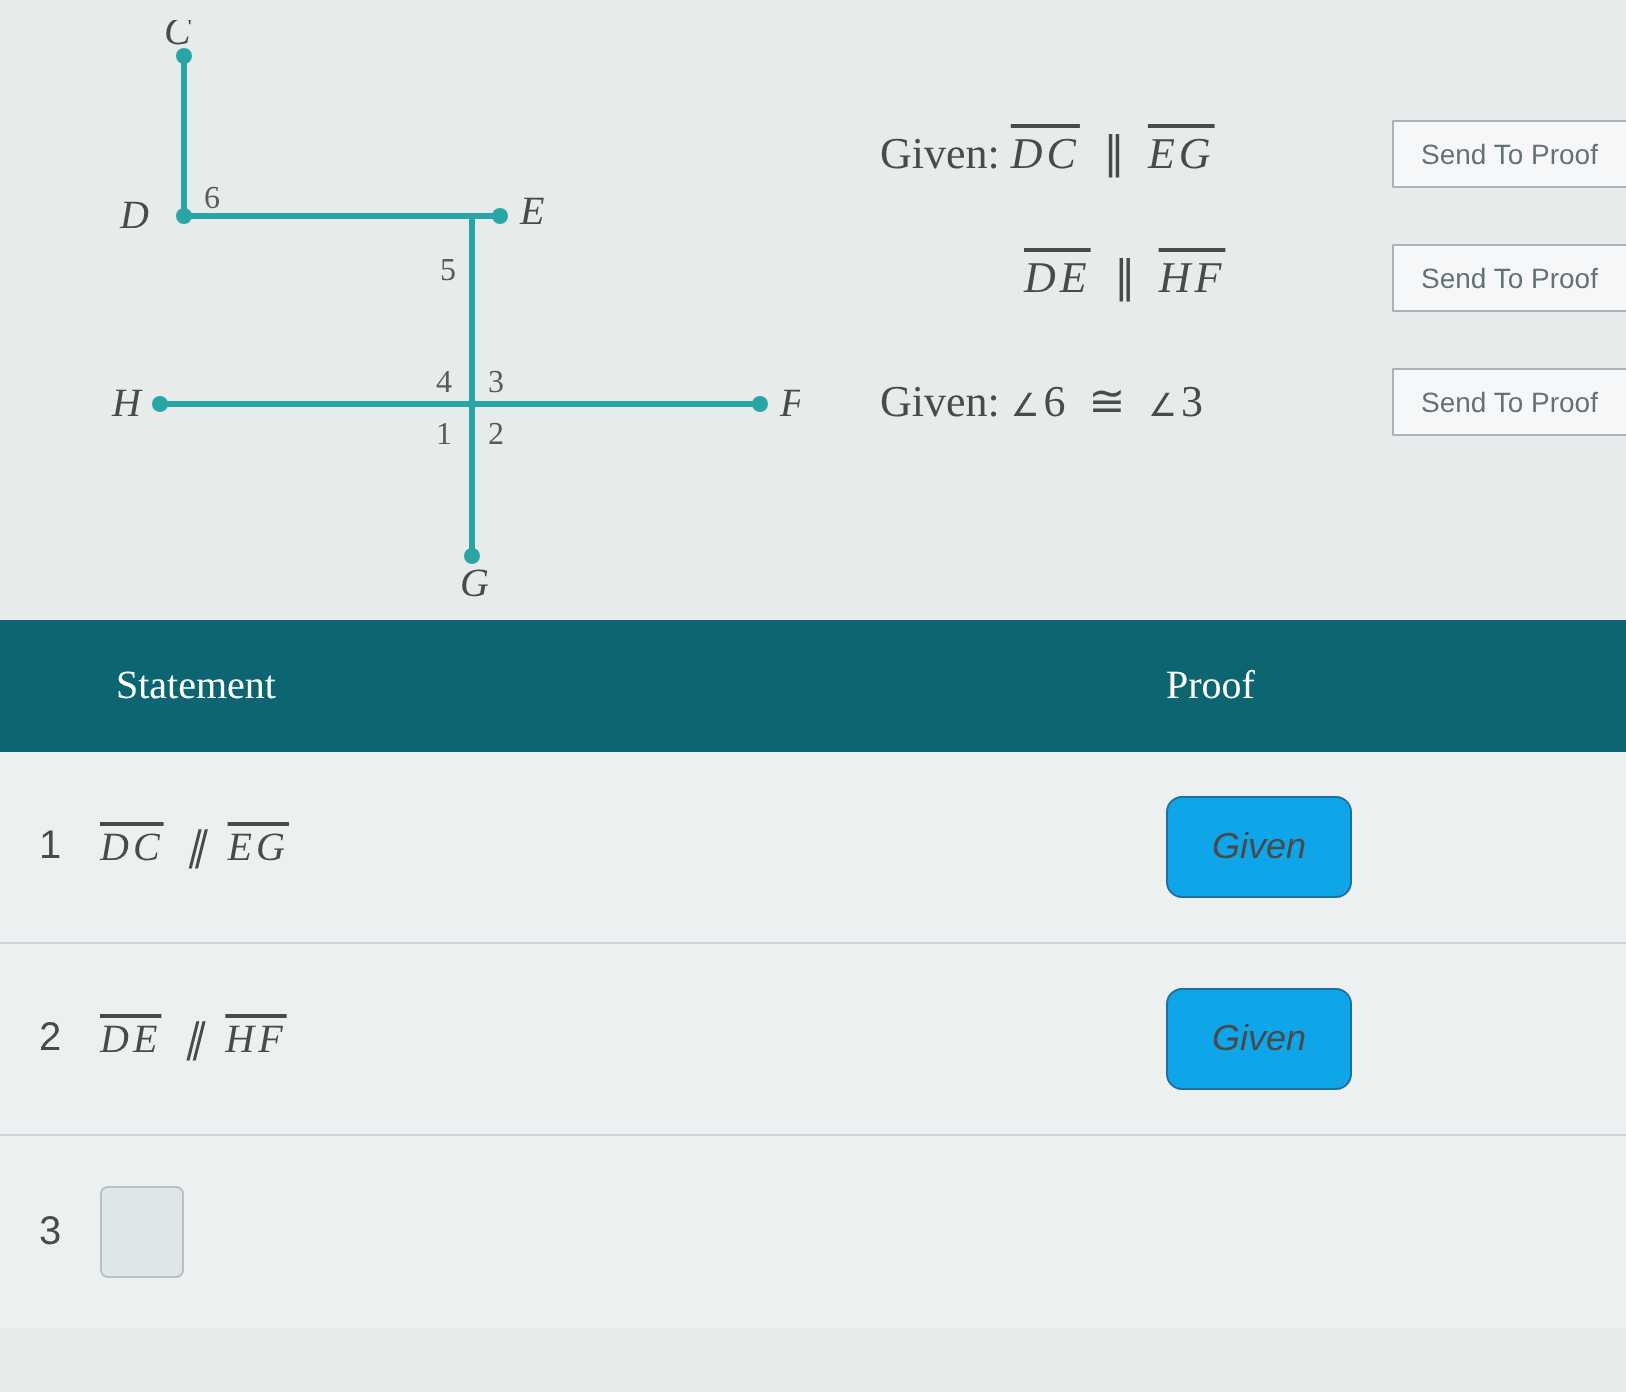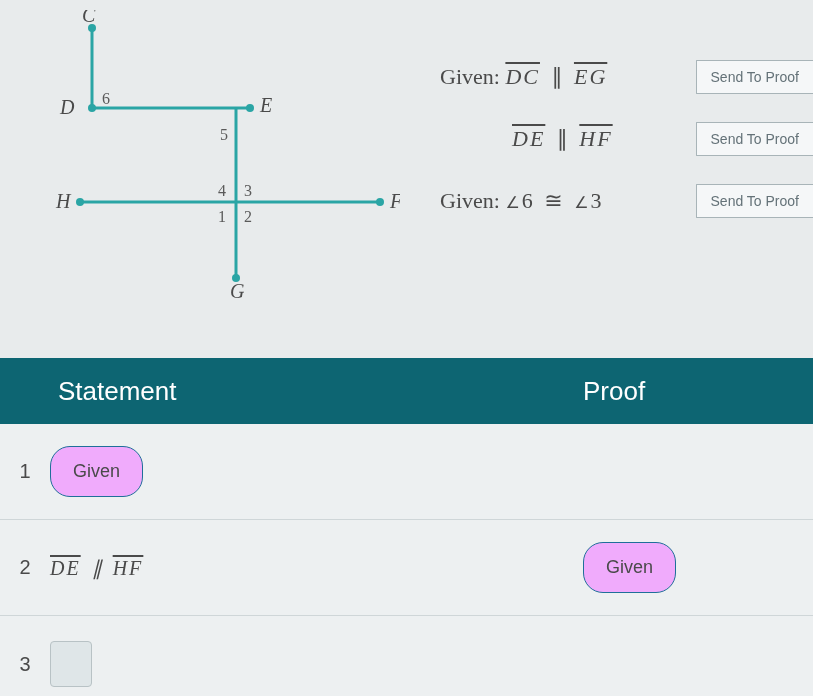--- a/index.html
+++ b/index.html
@@ -53,25 +53,24 @@
     cursor: pointer;
     border-right: none;
     border-top-right-radius: 0;
     border-bottom-right-radius: 0;
   }
   .proof-table { width: 100%; }
   .proof-header {
     background: #0d6572;
     color: #fff;
     display: flex;
-    font-family: Liberation Sans, sans-serif;
-    font-size: 26px;
+    font-family: Liberation Serif, serif;
+    font-size: 20px;
     height: 66px;
     align-items: center;
-    margin-top: 48px;
   }
   .proof-header .col-stmt { padding-left: 58px; flex: 1; }
   .proof-header .col-reason { width: 230px; }
   .proof-row {
     display: flex;
     align-items: center;
     border-bottom: 1.5px solid #cfd6d8;
     height: 96px;
     background: #edf0f1;
   }
@@ -83,28 +82,29 @@
     font-family: sans-serif;
   }
   .proof-row .stmt {
     flex: 1;
     font-size: 20px;
     color: #4a4a4a;
     font-style: italic;
   }
   .proof-row .reason-cell { width: 230px; }
   .reason-btn {
-    background: #f0abfc;
+    background: #0ea5e9;
     border: 1.5px solid #1f6f99;
-    border-radius: 20px;
+    border-radius: 8px;
     padding: 14px 22px;
     font-size: 18px;
     color: #4a4a4a;
     font-family: sans-serif;
     cursor: pointer;
+    font-style: italic;
   }
   .stmt-input {
     width: 42px;
     height: 46px;
     background: #dfe6e8;
     border: 1.5px solid #b8c2c5;
     border-radius: 4px;
   }
   .pt-label {
     font-style: italic;
@@ -187,20 +187,25 @@
 </div>
 
 <div class="proof-table">
   <div class="proof-header">
     <div class="col-stmt">Statement</div>
     <div class="col-reason">Proof</div>
   </div>
 
   <div class="proof-row">
     <div class="num">1</div>
+    <div class="stmt">
+      <span class="overline">DC</span>
+      <span class="parallel">∥</span>
+      <span class="overline">EG</span>
+    </div>
     <div class="reason-cell">
       <button class="reason-btn">Given</button>
     </div>
   </div>
 
   <div class="proof-row">
     <div class="num">2</div>
     <div class="stmt">
       <span class="overline">DE</span>
       <span class="parallel">∥</span>

